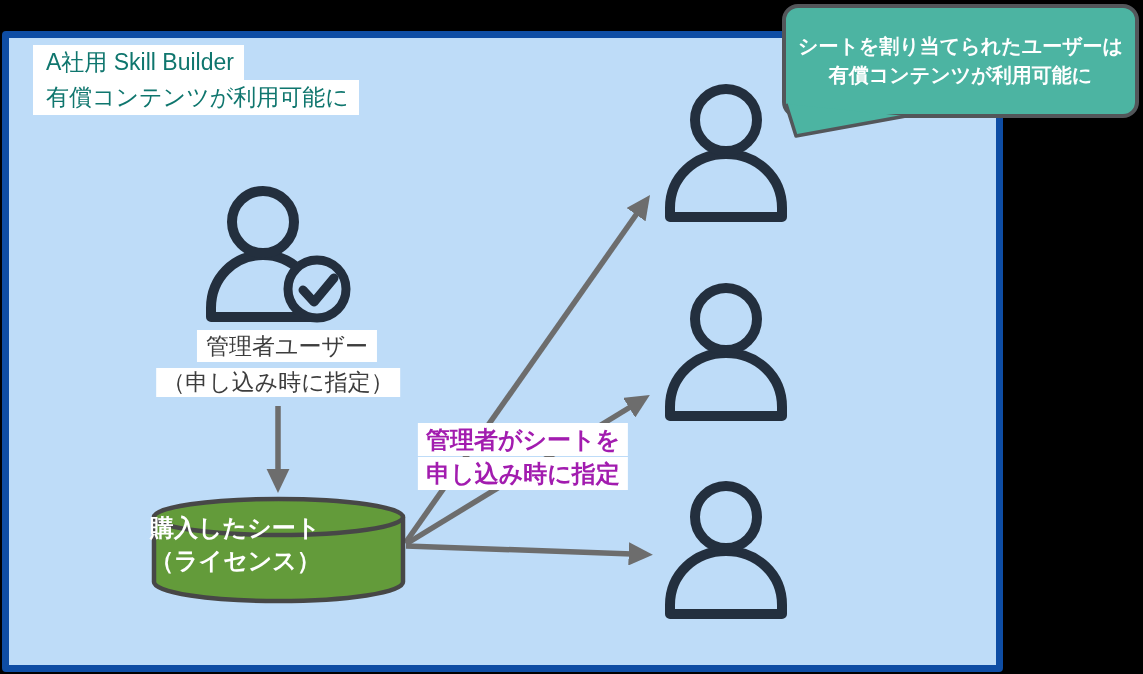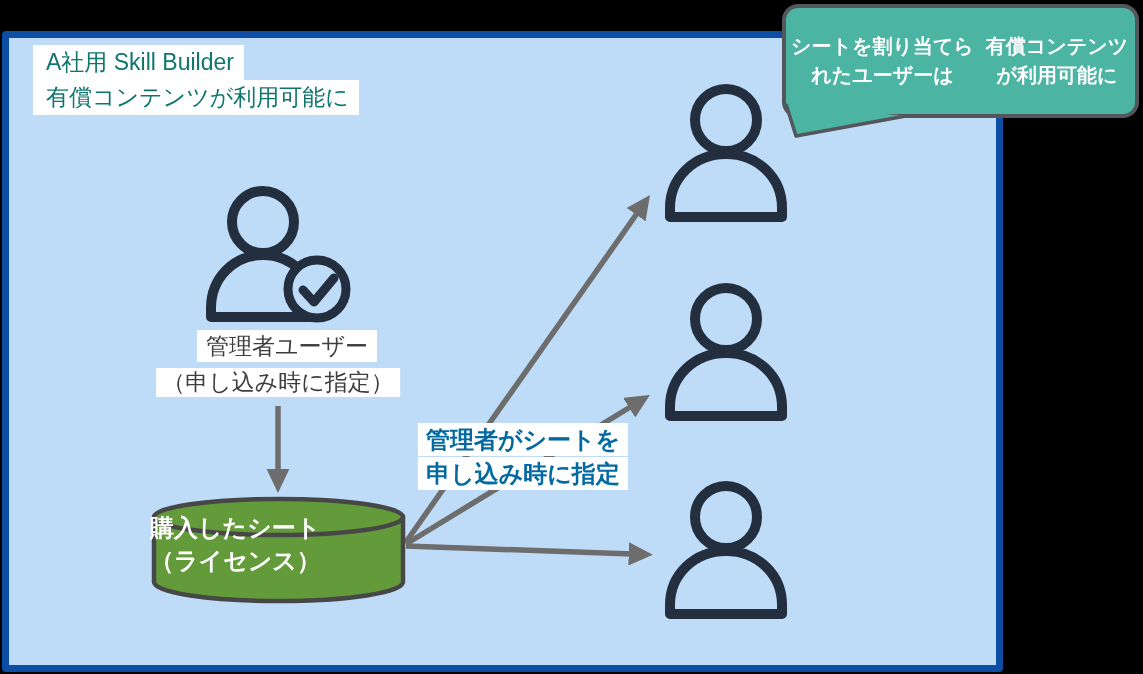--- a/index.html
+++ b/index.html
@@ -34,39 +34,39 @@
   }
   
   .admin-name{left:287px;top:330px;transform:translateX(-50%);z-index:5;
     font-size:23px;line-height:24px;padding:4px 9px;}
   .admin-note{left:278px;top:368px;transform:translateX(-50%);z-index:5;
     font-size:23px;line-height:25px;padding:2px 6px;}
   
   .assign{left:523px;top:423px;transform:translateX(-50%);z-index:5;
     display:flex;flex-direction:column;align-items:center;}
   .assign .chip{
-    font-weight:bold;color:#0369a1;
+    font-weight:bold;color:#a21caf;
     font-size:24px;line-height:27px;
     padding:3px 8px;margin-bottom:1px;
   }
   
   .cyl-label{
     left:150px;top:511px;width:257px;z-index:5;
     text-align:left;color:#fff;font-weight:bold;
     font-size:24px;line-height:33px;
   }
   
   .bubble{
     left:782px;top:4px;width:357px;height:114px;
     box-sizing:border-box;
     background:#4cb4a2;
     border:4px solid #53565a;
     border-radius:16px;
     z-index:8;
-    display:flex;align-items:center;justify-content:center;
+    display:flex;flex-direction:column;align-items:center;justify-content:center;
     color:#fff;font-weight:bold;font-size:20px;line-height:29px;
     text-align:center;
   }
   .bubble-tail{left:778px;top:102px;z-index:9;}
   svg{display:block;}
   .overlay{left:0;top:0;z-index:3;pointer-events:none;}
   .icon-layer{z-index:4;}
 </style>
 </head>
 <body>

